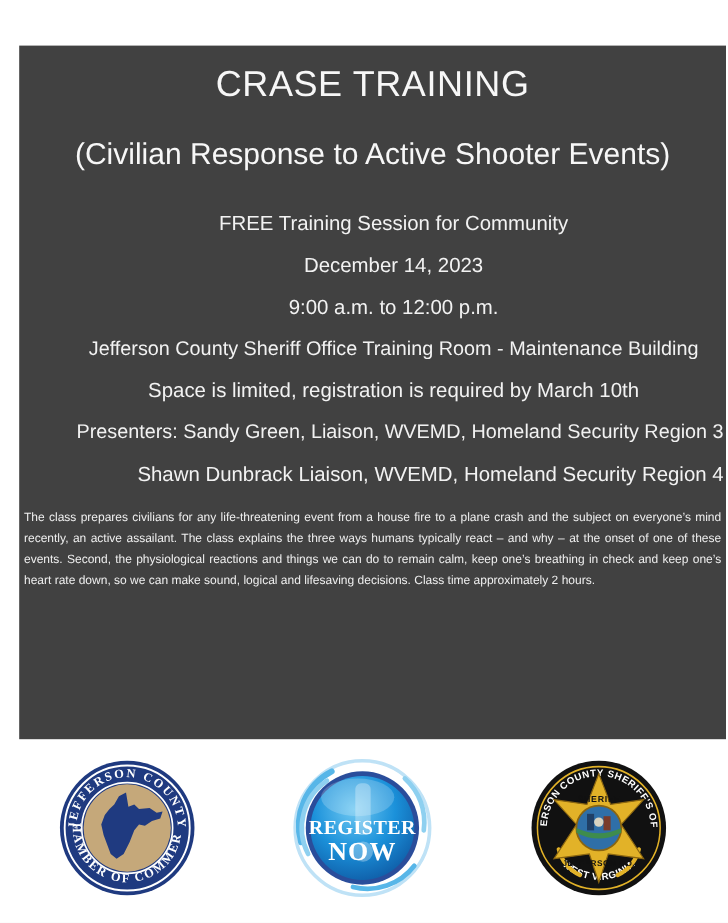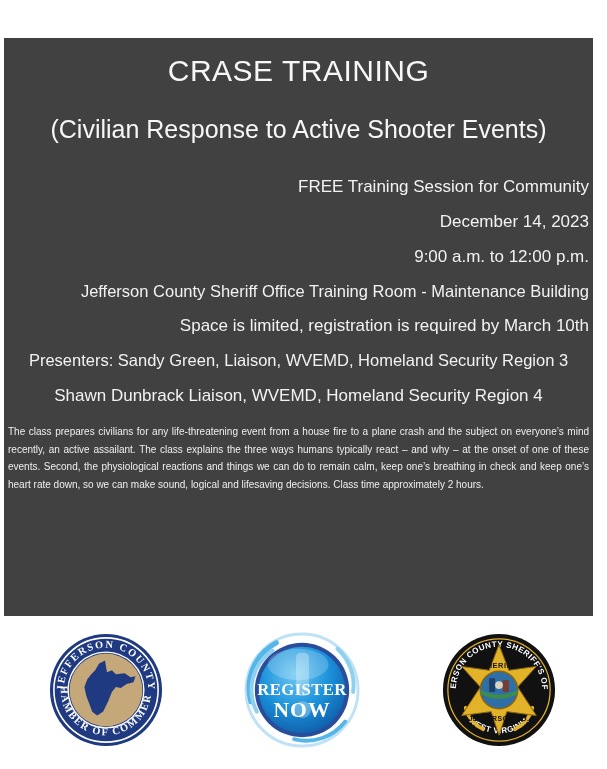--- a/index.html
+++ b/index.html
@@ -18,21 +18,21 @@
   .page {
     width: 607px;
     height: 769px;
     background: #ffffff;
     position: relative;
   }
 
   
   .panel {
     position: absolute;
-    left: 4px;
+    left: 16px;
     top: 38px;
     width: 589px;
     height: 578px;
     background: #414141;
     color: #f4f4f4;
     box-sizing: border-box;
   }
 
   .headline-block {
     padding-top: 12px;
@@ -52,21 +52,21 @@
   .title-sub {
     font-size: 25px;
     font-weight: 400;
     line-height: 1.15;
     margin: 12px;
     padding: 14px 0 4px 0;
     color: #f7f7f7;
   }
 
   .info-lines {
-    text-align: right;
+    text-align: center;
     padding-top: 9px;
     margin-left: 35px;
   }
 
   .info-line {
     font-size: 17px;
     line-height: 1.0;
     padding: 9px 4px;
     color: #f2f2f2;
     white-space: nowrap;
@@ -74,21 +74,21 @@
 
   .info-line.wide {
     font-size: 16.5px;
   }
 
   .presenter-line {
     font-size: 17px;
     line-height: 1.0;
     padding: 9px 2px;
     color: #f2f2f2;
-    text-align: center;
+    text-align: right;
     white-space: nowrap;
   }
 
   .presenter-line.lead {
     font-size: 16.5px;
   }
 
   
   .body-copy {
     margin: 10px 0 0 0;

